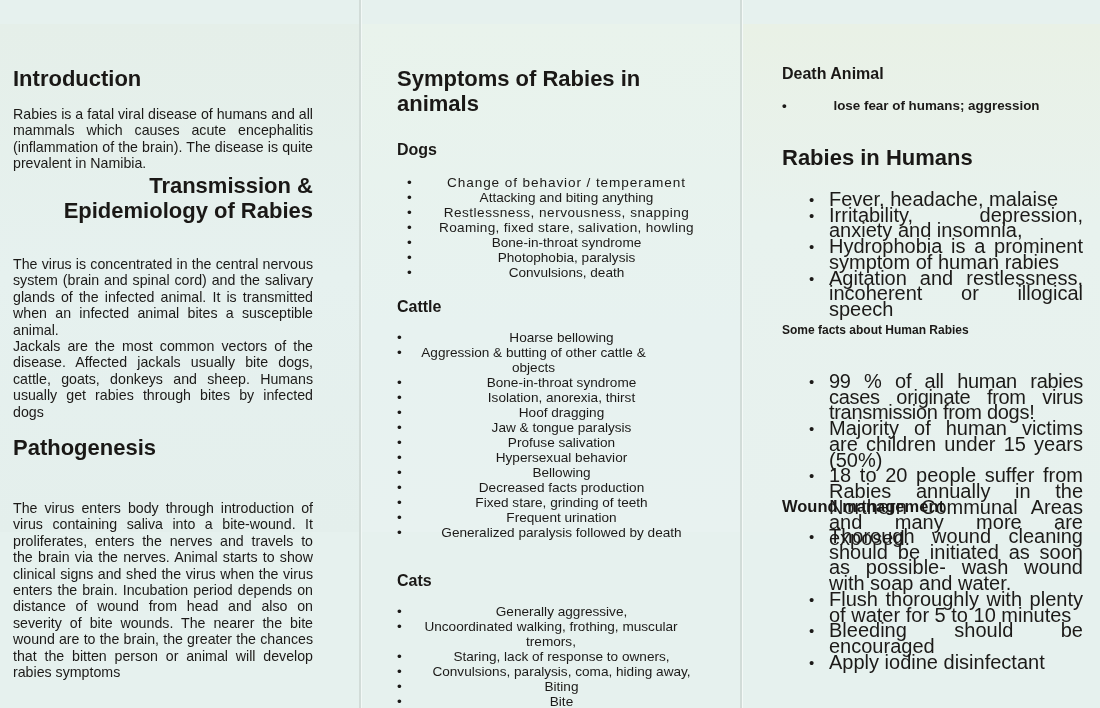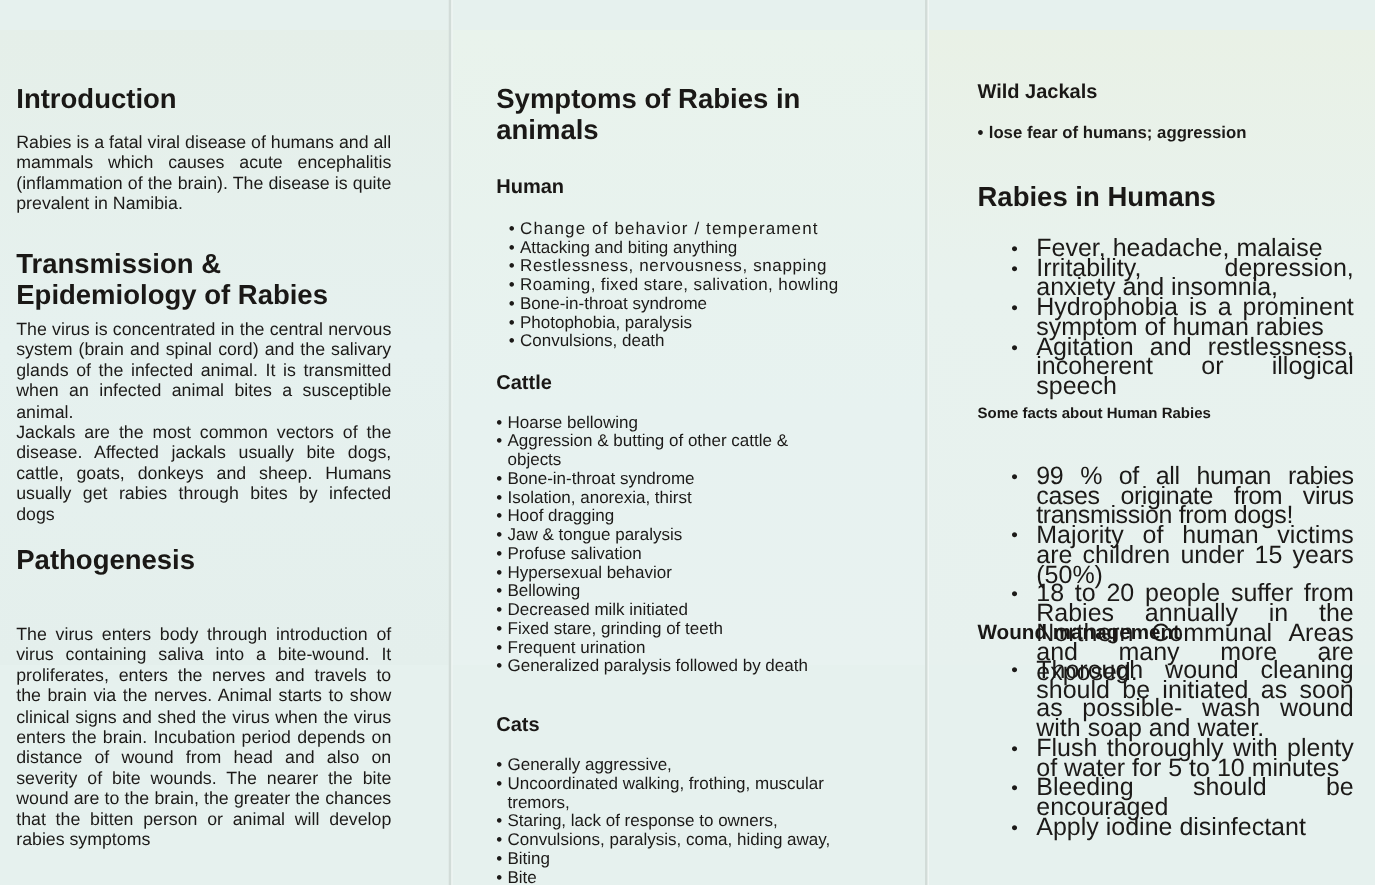--- a/index.html
+++ b/index.html
@@ -16,26 +16,26 @@
   .p3 { left:742px; width:358px; background:linear-gradient(180deg,#e9f1e6 0%,#e8f2ee 40%,#e7f1ee 100%); }
   .fold { position:absolute; top:0; width:2px; height:708px; background:#d2dcd8; }
   .fold.f1 { left:359px; box-shadow:1px 0 0 #f2f8f6; }
   .fold.f2 { left:740px; box-shadow:1px 0 0 #f4f9f7; }
 
   h1, h2, h3 { margin:0; font-weight:bold; color:#1a1816; }
   .big { font-size:22px; line-height:25px; }
   .mid { font-size:16px; line-height:19px; }
   p { margin:0; font-size:14.2px; line-height:16.4px; text-align:justify; }
   ul { margin:0; padding:0; list-style:none; }
-  li { position:relative; font-size:13.6px; line-height:15px; }
+  li { position:relative; font-size:13.6px; line-height:15px;text-align:center; }
 
   
   #intro-title { position:absolute; left:13px; top:42px; }
   #intro-text { position:absolute; left:13px; top:82px; width:300px; }
-  #trans-title { position:absolute; left:13px; top:174px; }
+  #trans-title { position:absolute; left:13px; top:149px;text-align:right; }
   #trans-text { position:absolute; left:13px; top:232px; width:300px; }
   #path-title { position:absolute; left:13px; top:411px; }
   #path-text { position:absolute; left:13px; top:476px; width:300px; }
 
   
   #sym-title { position:absolute; left:36px; top:42px; width:300px; }
   #dogs-title { position:absolute; left:36px; top:116px; }
   #dogs-list { position:absolute; left:46px; top:151px; width:310px; }
   #cattle-title { position:absolute; left:36px; top:273px; }
   #cattle-list { position:absolute; left:36px; top:306px; width:320px; }
@@ -70,21 +70,21 @@
     <p>Jackals are the most common vectors of the disease. Affected jackals usually bite dogs, cattle, goats, donkeys and sheep. Humans usually get rabies through bites by infected dogs</p>
   </div>
 
   <h1 id="path-title" class="big">Pathogenesis</h1>
   <p id="path-text">The virus enters body through introduction of virus containing saliva into a bite-wound. It proliferates, enters the nerves and travels to the brain via the nerves. Animal starts to show clinical signs and shed the virus when the virus enters the brain. Incubation period depends on distance of wound from head and also on severity of bite wounds. The nearer the bite wound are to the brain, the greater the chances that the bitten person or animal will develop rabies symptoms</p>
 </div>
 
 <div class="panel p2">
   <h1 id="sym-title" class="big">Symptoms of Rabies in animals</h1>
 
-  <h2 id="dogs-title" class="mid">Human</h2>
+  <h2 id="dogs-title" class="mid">Dogs</h2>
   <ul id="dogs-list" class="dot-list">
     <li style="letter-spacing:0.9px">Change of behavior / temperament</li>
     <li>Attacking and biting anything</li>
     <li style="letter-spacing:0.5px">Restlessness, nervousness, snapping</li>
     <li style="letter-spacing:0.3px">Roaming, fixed stare, salivation, howling</li>
     <li>Bone-in-throat syndrome</li>
     <li>Photophobia, paralysis</li>
     <li>Convulsions, death</li>
   </ul>
 
@@ -92,39 +92,39 @@
   <ul id="cattle-list" class="dot-list">
     <li>Hoarse bellowing</li>
     <li style="width:255px">Aggression &amp; butting of other cattle &amp; objects</li>
     <li>Bone-in-throat syndrome</li>
     <li>Isolation, anorexia, thirst</li>
     <li>Hoof dragging</li>
     <li>Jaw &amp; tongue paralysis</li>
     <li>Profuse salivation</li>
     <li>Hypersexual behavior</li>
     <li>Bellowing</li>
-    <li>Decreased milk initiated</li>
+    <li>Decreased facts production</li>
     <li>Fixed stare, grinding of teeth</li>
     <li>Frequent urination</li>
     <li>Generalized paralysis followed by death</li>
   </ul>
 
   <h2 id="cats-title" class="mid">Cats</h2>
   <ul id="cats-list" class="dot-list">
     <li>Generally aggressive,</li>
     <li style="width:290px">Uncoordinated walking, frothing, muscular tremors,</li>
     <li>Staring, lack of response to owners,</li>
     <li>Convulsions, paralysis, coma, hiding away,</li>
     <li>Biting</li>
     <li>Bite</li>
   </ul>
 </div>
 
 <div class="panel p3">
-  <h3 id="wild-title">Wild Jackals</h3>
+  <h3 id="wild-title">Death Animal</h3>
   <ul id="wild-list" class="dot-list">
     <li>lose fear of humans; aggression</li>
   </ul>
 
   <h1 id="humans-title" class="big">Rabies in Humans</h1>
   <ul id="humans-list" class="bul-list">
     <li>Fever, headache, malaise</li>
     <li>Irritability, depression, anxiety and insomnia,</li>
     <li>Hydrophobia is a prominent symptom of human rabies</li>
     <li>Agitation and restlessness, incoherent or illogical speech</li>

